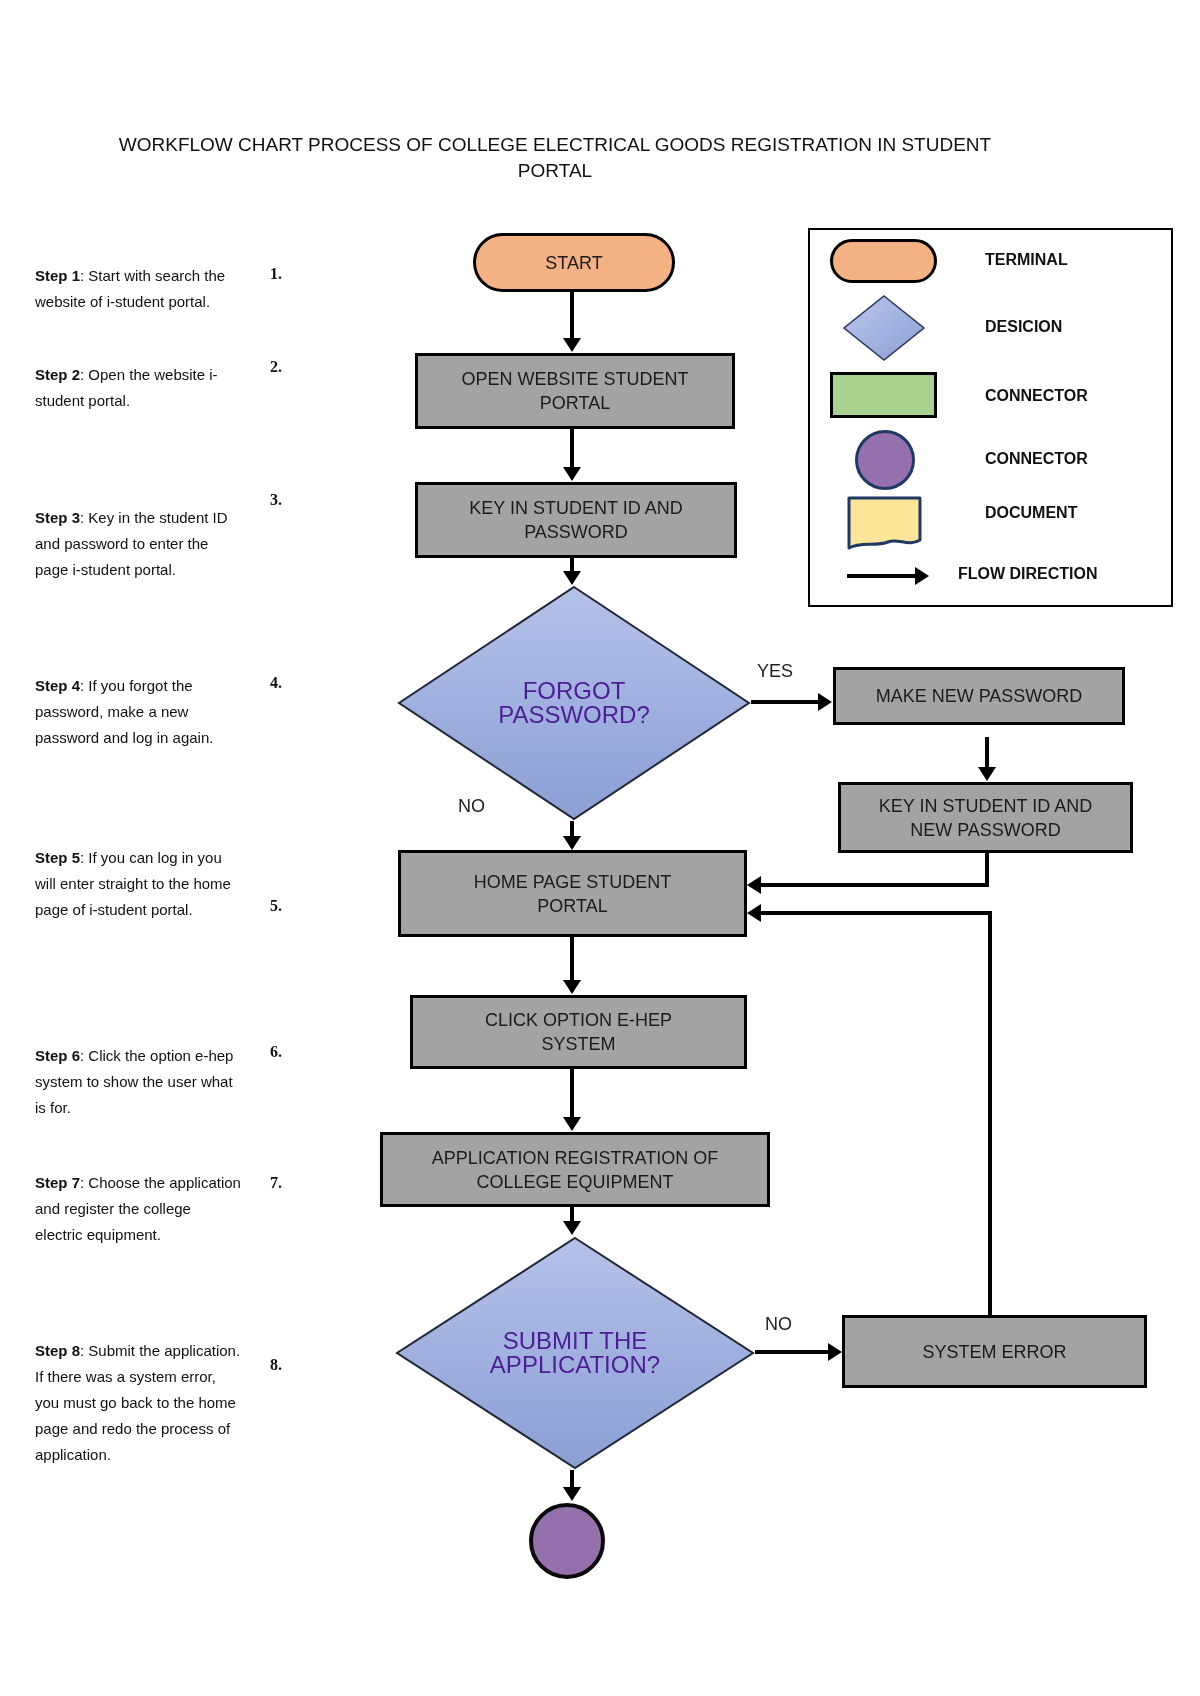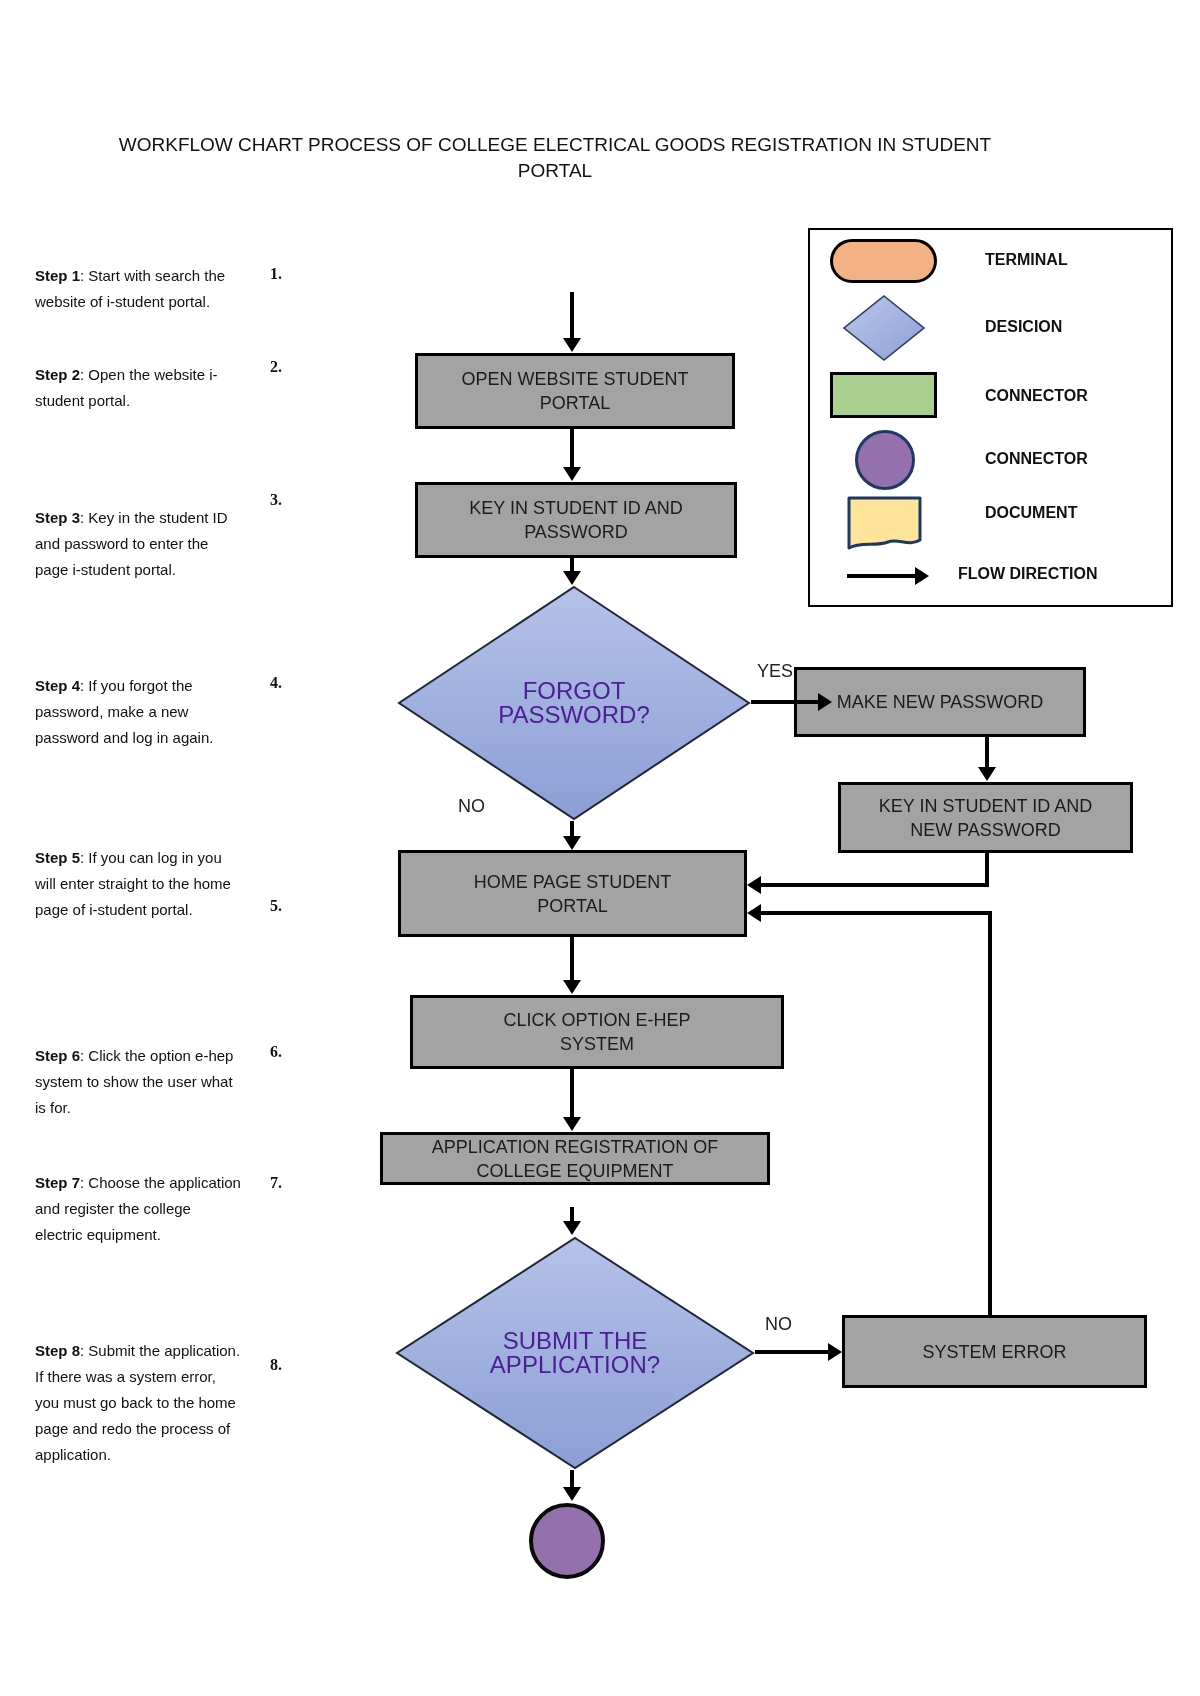--- a/index.html
+++ b/index.html
@@ -57,51 +57,52 @@
 
   <div class="num" style="top:265px">1.</div>
   <div class="num" style="top:358px">2.</div>
   <div class="num" style="top:491px">3.</div>
   <div class="num" style="top:674px">4.</div>
   <div class="num" style="top:897px">5.</div>
   <div class="num" style="top:1043px">6.</div>
   <div class="num" style="top:1174px">7.</div>
   <div class="num" style="top:1356px">8.</div>
 
+  <div class="node term" style="left:473px;top:233px;width:202px;height:59px">START</div>
 
   <div class="node proc" style="left:415px;top:353px;width:320px;height:76px">OPEN WEBSITE STUDENT
 PORTAL</div>
 
   <div class="node proc" style="left:415px;top:482px;width:322px;height:76px">KEY IN STUDENT ID AND
 PASSWORD</div>
 
   <svg style="left:395px;top:585px" width="358" height="236">
     <defs>
         <linearGradient id="g1" x1="0" y1="0" x2="0" y2="1">
       <stop offset="0" stop-color="#B5C2E9"></stop>
           <stop offset="1" stop-color="#8B9FD5"></stop>
     </linearGradient>
       </defs>
     <polygon points="179,2 354,118 179,234 4,118" fill="url(#g1)" stroke="#1f2636" stroke-width="2"></polygon>
   </svg>
   <div class="dlabel" style="left:395px;top:585px;width:358px;height:236px">FORGOT
 PASSWORD?</div>
 
-  <div class="node proc" style="left:794px;top:667px;width:292px;height:70px">MAKE NEW PASSWORD</div>
+  <div class="node proc" style="left:833px;top:667px;width:292px;height:58px">MAKE NEW PASSWORD</div>
 
   <div class="node proc" style="left:838px;top:782px;width:295px;height:71px">KEY IN STUDENT ID AND
 NEW PASSWORD</div>
 
   <div class="node proc" style="left:398px;top:850px;width:349px;height:87px">HOME PAGE STUDENT
 PORTAL</div>
 
-  <div class="node proc" style="left:410px;top:995px;width:374px;height:74px">CLICK OPTION E-HEP
+  <div class="node proc" style="left:410px;top:995px;width:337px;height:74px">CLICK OPTION E-HEP
 SYSTEM</div>
 
-  <div class="node proc" style="left:380px;top:1132px;width:390px;height:53px">APPLICATION REGISTRATION OF
+  <div class="node proc" style="left:380px;top:1132px;width:390px;height:75px">APPLICATION REGISTRATION OF
 COLLEGE EQUIPMENT</div>
 
   <svg style="left:393px;top:1236px" width="364" height="234">
     <defs>
         <linearGradient id="g2" x1="0" y1="0" x2="0" y2="1">
       <stop offset="0" stop-color="#B5C2E9"></stop>
           <stop offset="1" stop-color="#8B9FD5"></stop>
     </linearGradient>
       </defs>
     <polygon points="182,2 360,117 182,232 4,117" fill="url(#g2)" stroke="#1f2636" stroke-width="2"></polygon>

